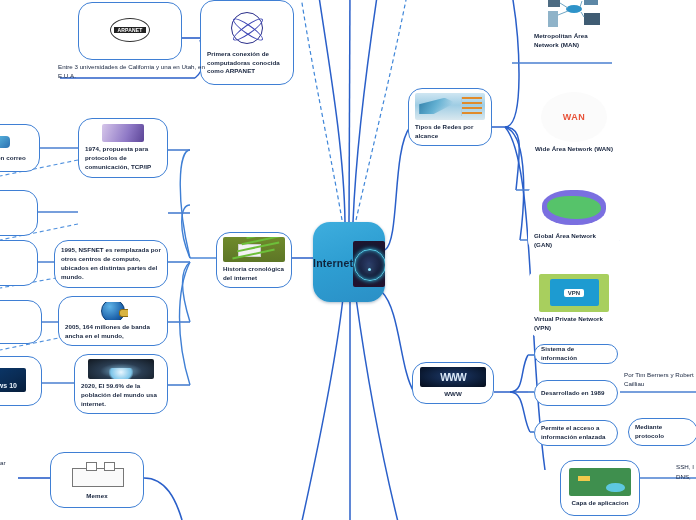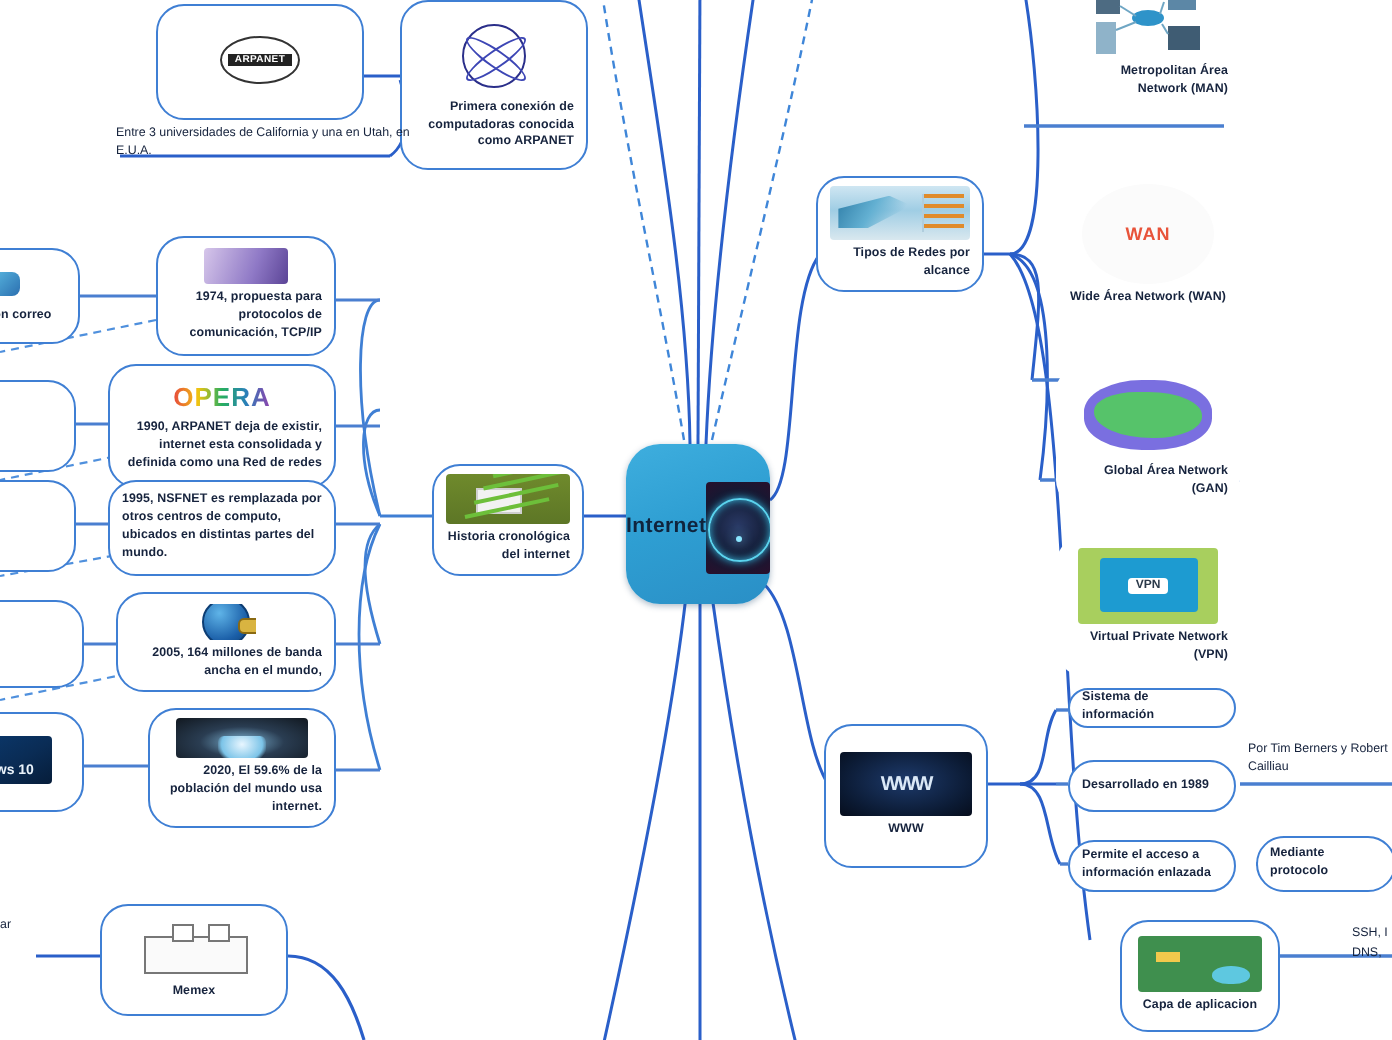--- a/index.html
+++ b/index.html
@@ -30,21 +30,21 @@
   .node {
     position: absolute;
     box-sizing: border-box;
     border: 1.3px solid #3f7fd4;
     border-radius: 14px;
     background: #ffffff;
     display: flex;
     flex-direction: column;
     align-items: center;
     justify-content: center;
-    text-align: right;
+    text-align: left;
     color: #14203a;
     padding: 4px 6px;
     z-index: 5;
   }
   .node .label {
     font-size: 6.2px;
     line-height: 1.45;
     font-weight: bold;
     letter-spacing: .01em;
     color: #16233d;
@@ -365,26 +365,20 @@
   <div class="node" style="left:216px; top:232px; width:76px; height:56px;">
     <div class="thumb art-hist" style="max-width:62px;height:28px;"></div>
     <div class="label">Historia cronológica del internet</div>
   </div>
 
   <div class="node" style="left:78px; top:118px; width:90px; height:60px;">
     <div class="thumb art-tcp" style="max-width:42px;height:18px;"></div>
     <div class="label">1974, propuesta para protocolos de comunicación, TCP/IP</div>
   </div>
 
-  <div class="node" style="left:54px; top:182px; width:114px; height:62px;">
-    <div class="thumb art-opera" style="max-width:56px;height:18px;background:#fff;">
-      <span>OPERA</span>
-    </div>
-    <div class="label">1990, ARPANET deja de existir, internet esta consolidada y definida como una Red de redes</div>
-  </div>
 
   <div class="node txt-left" style="left:54px; top:240px; width:114px; height:48px;">
     <div class="label">1995, NSFNET es remplazada por otros centros de computo, ubicados en distintas partes del mundo.</div>
   </div>
 
   <div class="node" style="left:58px; top:296px; width:110px; height:50px;">
     <div class="thumb art-band" style="max-width:30px;height:18px;background:#fff;">
       <div class="gl"></div>
     </div>
     <div class="label">2005, 164 millones de banda ancha en el mundo,</div>
@@ -446,21 +440,21 @@
 
   <div class="node" style="left:528px; top:268px; width:92px; height:70px; border:none;">
     <div class="thumb art-vpn" style="max-width:70px;height:38px;">
       <div class="scr">
           <i>VPN</i>
         </div>
     </div>
     <div class="label">Virtual Private Network (VPN)</div>
   </div>
 
-  <div class="node" style="left:412px; top:362px; width:82px; height:72px;">
+  <div class="node" style="left:412px; top:362px; width:82px; height:42px;">
     <div class="thumb art-www" style="max-width:66px;height:32px;">
       <span>WWW</span>
     </div>
     <div class="label">WWW</div>
   </div>
 
   <div class="node txt-left" style="left:534px; top:344px; width:84px; height:20px;">
     <div class="label">Sistema de información</div>
   </div>
 

